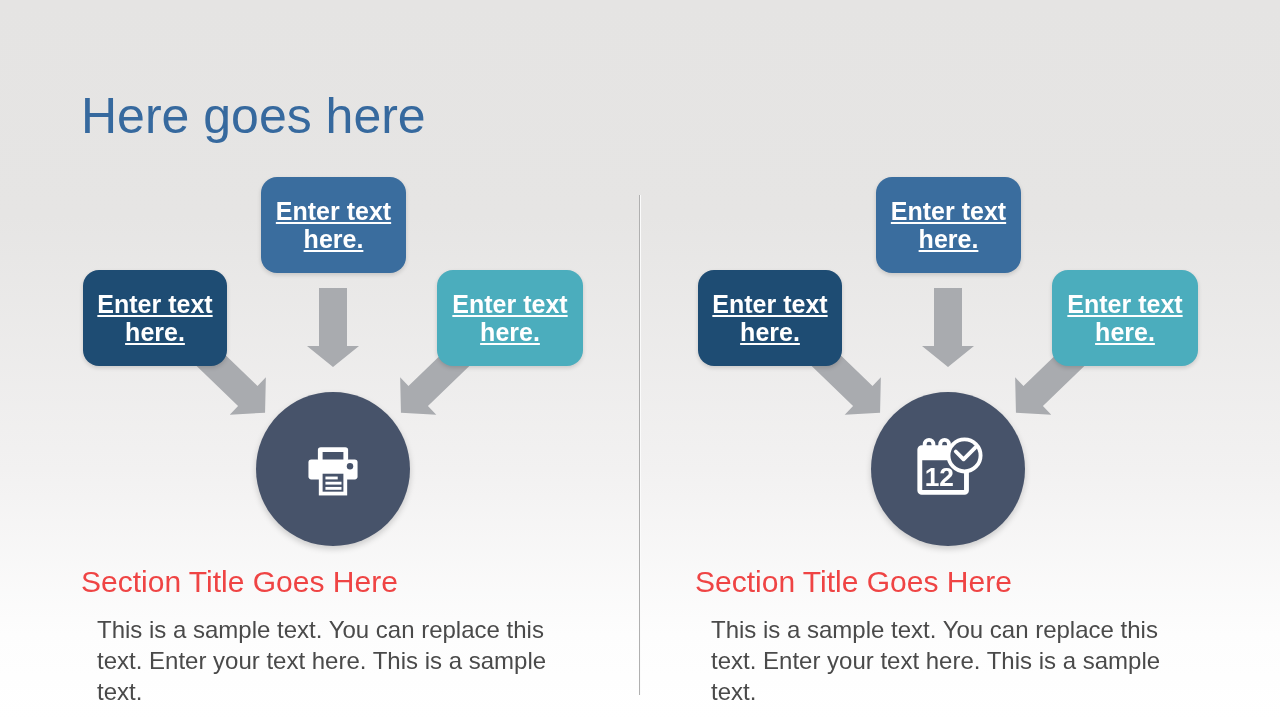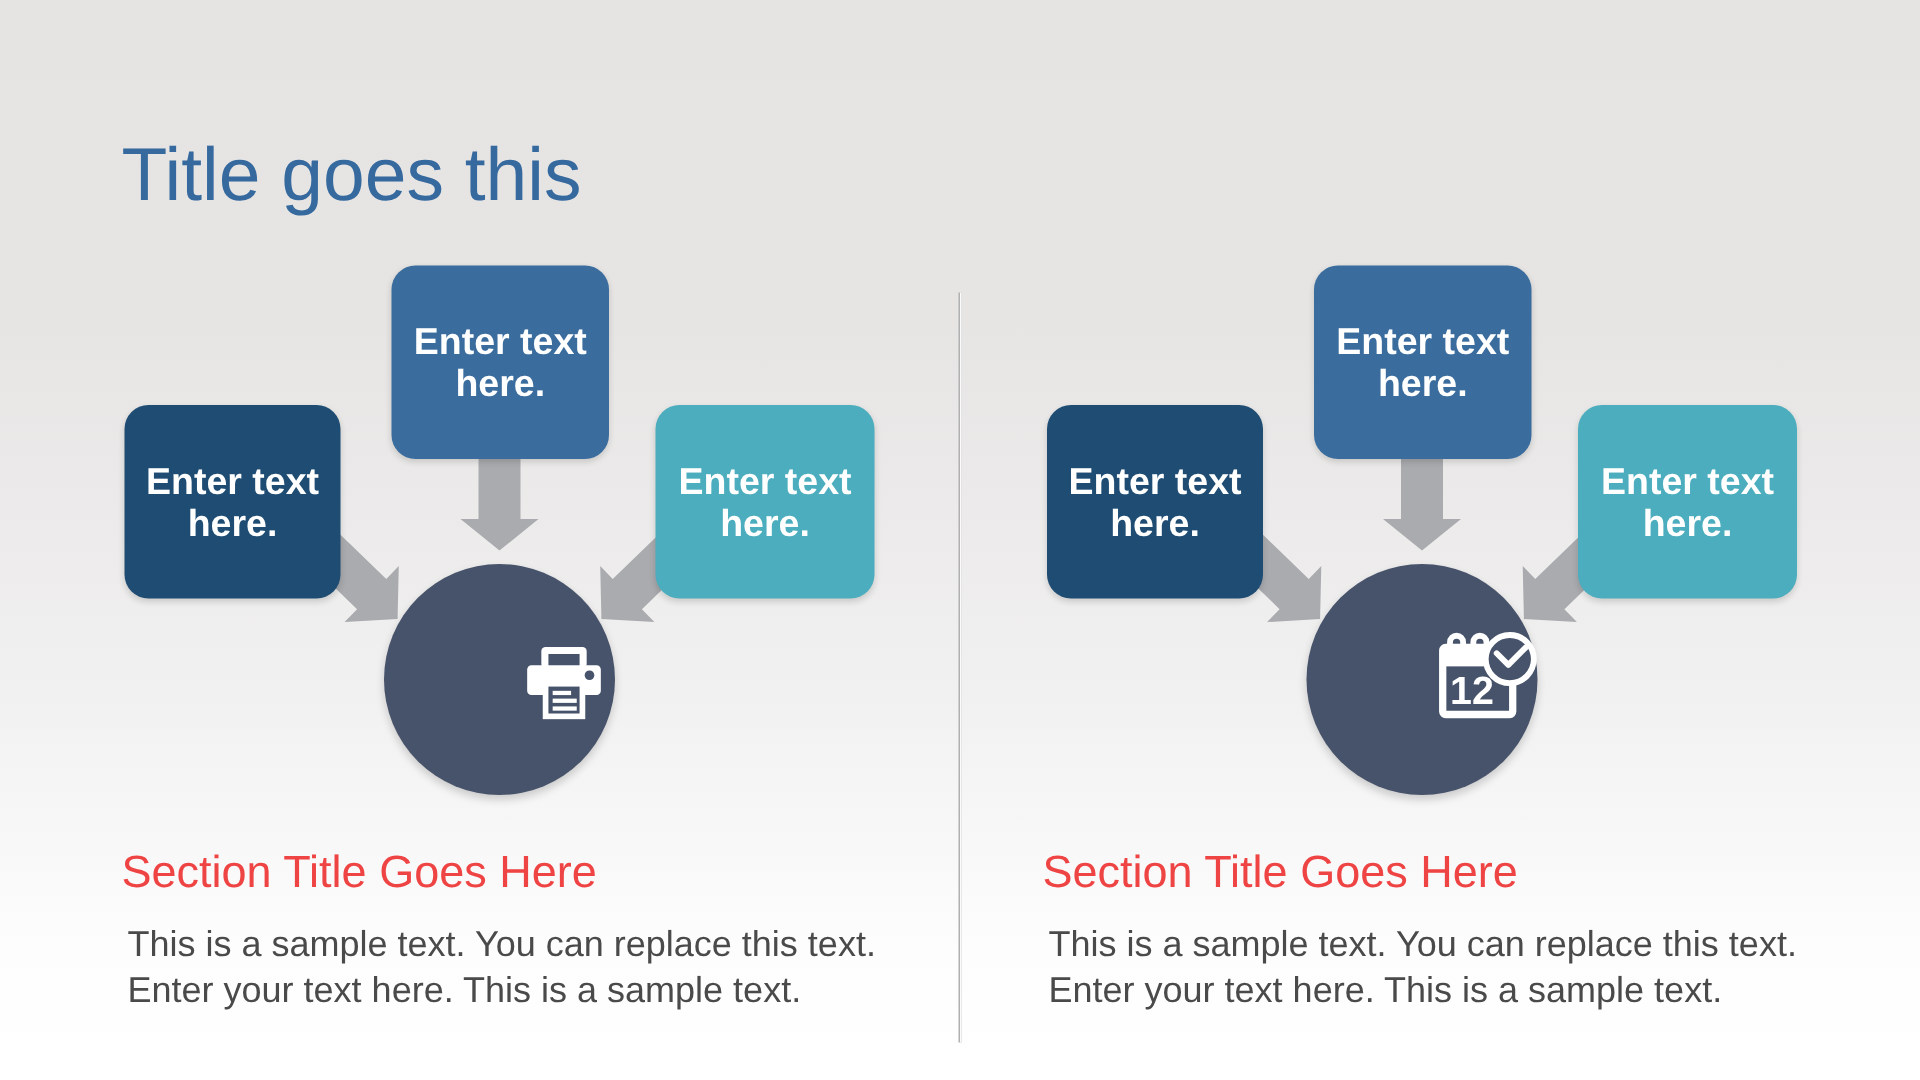--- a/index.html
+++ b/index.html
@@ -18,54 +18,54 @@
   .divider{
     position:absolute;left:639px;top:195px;width:1px;height:500px;
     background:#b0b0b0;border-right:1px solid #fbfbfb;
   }
   .panel{position:absolute;top:170px;width:520px;height:370px;}
   #panel-left{left:80px;}
   #panel-right{left:695px;}
   .arrows{position:absolute;left:0;top:0;width:520px;height:370px;}
   .arrows polygon{fill:#a9abaf;}
   .tbox{
-    position:absolute;width:144px;height:129px;border-radius:16px;
+    position:absolute;width:144px;height:96px;border-radius:16px;
     display:flex;align-items:center;justify-content:center;
     text-align:center;color:#ffffff;font-size:25px;font-weight:bold;line-height:1.12;
     box-shadow:0 2px 4px rgba(0,0,0,0.15);
-    padding:0;box-sizing:border-box;
+    padding:0;box-sizing:border-box;text-decoration:underline;
   }
   .tbox span{display:block;max-width:122px;}
   .tbox.pos-top{left:181px;top:7px;width:145px;}
   .tbox.pos-left{left:3px;top:100px;}
   .tbox.pos-right{left:357px;top:100px;width:146px;}
   .c-dark{background:#1e4c73;}
   .c-mid{background:#3a6d9e;}
   .c-teal{background:#4badbd;}
   .hub{
-    position:absolute;left:176px;top:206px;width:154px;height:154px;
+    position:absolute;left:176px;top:222px;width:154px;height:154px;
     border-radius:50%;background:#47536a;
-    display:flex;align-items:center;justify-content:flex-end;
+    display:flex;align-items:center;justify-content:center;
     box-shadow:0 3px 6px rgba(0,0,0,0.18);
   }
   .section{position:absolute;top:565px;width:520px;}
   #section-left{left:81px;}
   #section-right{left:695px;}
   .section-title{
     font-size:30px;font-weight:normal;color:#ef4444;
     margin:0 0 16px 0;line-height:1.1;
   }
   .section-body{
-    font-size:24px;color:#4a4a4a;margin:4px;line-height:1.3;max-width:512px;
+    font-size:24px;color:#4a4a4a;margin:16px;line-height:1.3;max-width:512px;
   }
 </style>
 </head>
 <body>
 
-<div class="slide-title">Title goes this</div>
+<div class="slide-title">Here goes here</div>
 
 <div class="panel" id="panel-left">
   <svg class="arrows" viewBox="0 0 520 370" aria-hidden="true">
     <polygon points="239,118 267,118 267,176 279,176 253,197 227,176 239,176"></polygon>
     <polygon points="0,-14 72,-14 72,-26 96,0 72,26 72,14 0,14" transform="translate(116,176) rotate(44)"></polygon>
     <polygon points="0,-14 72,-14 72,-26 96,0 72,26 72,14 0,14" transform="translate(390,176) rotate(136)"></polygon>
   </svg>
   <div class="tbox pos-top c-mid">
     <span>Enter text here.</span>
   </div>

